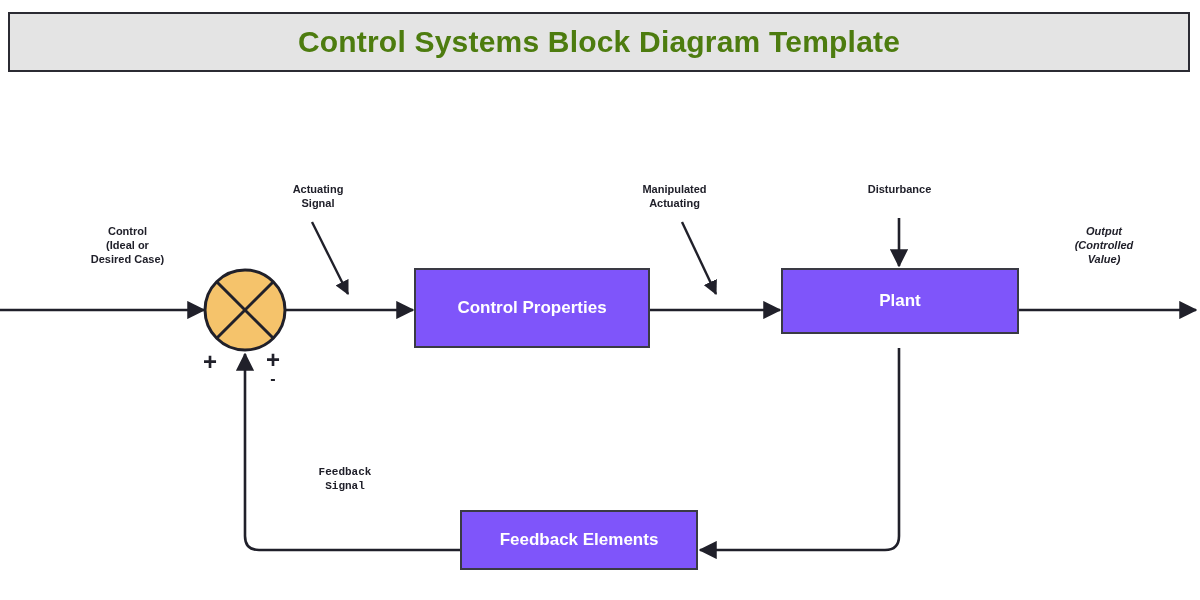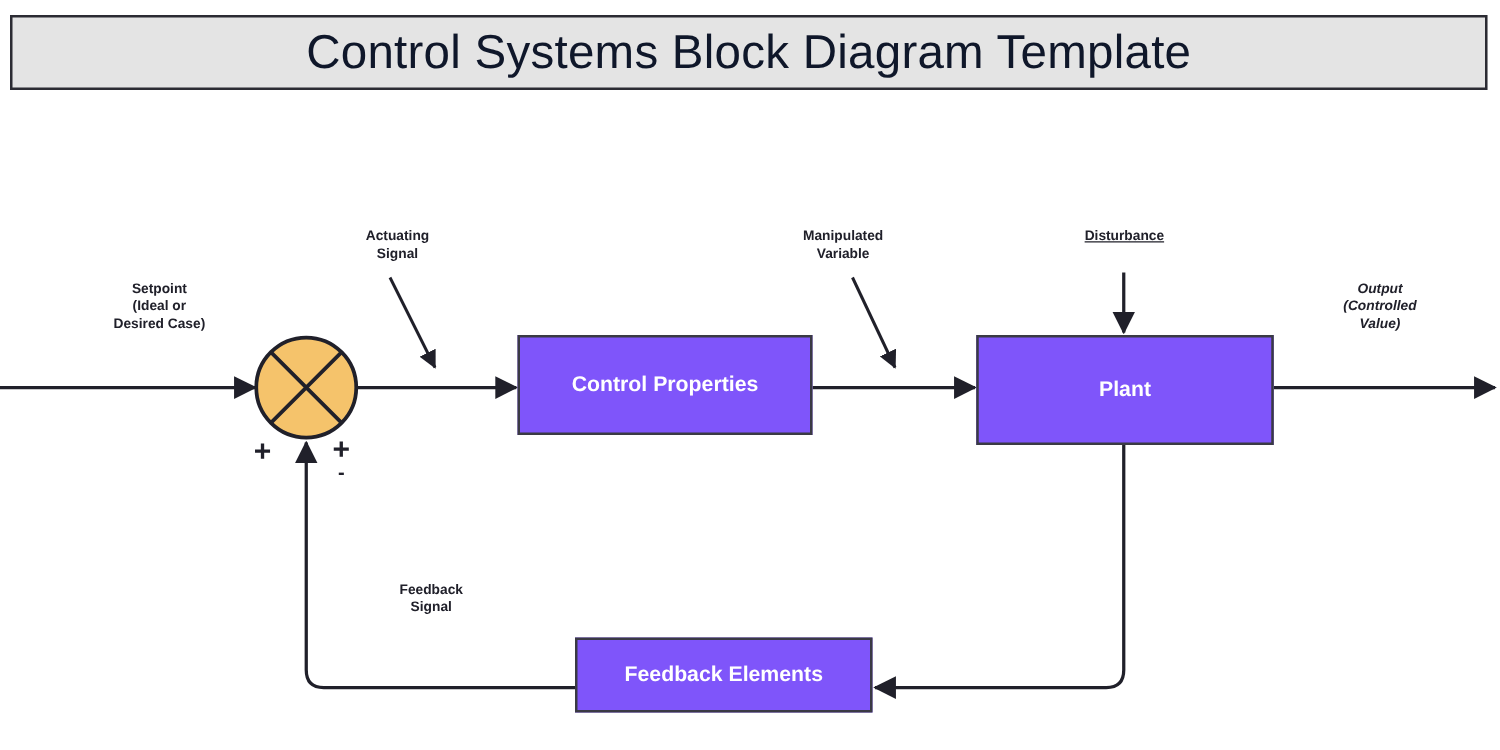--- a/index.html
+++ b/index.html
@@ -31,23 +31,23 @@
     width: 1182px;
     height: 60px;
     background: #e4e4e4;
     border: 2px solid #2b2b33;
     box-sizing: border-box;
     display: flex;
     align-items: center;
     justify-content: center;
   }
   .title-text {
-    font-size: 38px;
-    font-weight: normal;
-    color: #0f172a;
+    font-size: 30px;
+    font-weight: bold;
+    color: #4d7c0f;
     letter-spacing: 0.2px;
     white-space: nowrap;
   }
 
   
   .block {
     position: absolute;
     box-sizing: border-box;
     background: #7f55fa;
     border: 2px solid #3a3a44;
@@ -56,39 +56,39 @@
     justify-content: center;
   }
   .block-label {
     color: #ffffff;
     font-weight: bold;
     font-size: 17px;
     text-align: center;
     white-space: nowrap;
   }
   #block-control { left: 414px; top: 268px; width: 236px; height: 80px; }
-  #block-plant   { left: 781px; top: 268px; width: 238px; height: 88px; }
+  #block-plant   { left: 781px; top: 268px; width: 238px; height: 66px; }
   #block-feedback{ left: 460px; top: 510px; width: 238px; height: 60px; }
 
   
   .label {
     position: absolute;
     font-size: 11px;
     font-weight: bold;
     color: #20202a;
     text-align: center;
     line-height: 1.28;
     white-space: pre-line;
   }
   #label-setpoint   { left: 40px;  top: 224px; width: 175px; }
   #label-actuating  { left: 238px; top: 182px; width: 160px; }
   #label-manipulated{ left: 592px; top: 182px; width: 165px; }
-  #label-disturbance{ left: 812px; top: 182px; width: 175px; text-decoration: underline; }
+  #label-disturbance{ left: 812px; top: 182px; width: 175px; }
   #label-output     { left: 1024px;top: 224px; width: 160px; font-style: italic; }
-  #label-feedback   { left: 270px; top: 465px; width: 150px; }
+  #label-feedback   { left: 270px; top: 465px; width: 150px; font-family: Liberation Mono, monospace; }
 
   .sign {
     position: absolute;
     font-size: 24px;
     font-weight: bold;
     color: #20202a;
     text-align: center;
     line-height: 1;
   }
   #sign-plus-left { left: 195px; top: 350px; width: 30px; }
@@ -157,29 +157,29 @@
 </div>
 
 <div class="block" id="block-plant">
   <span class="block-label">Plant</span>
 </div>
 
 <div class="block" id="block-feedback">
   <span class="block-label">Feedback Elements</span>
 </div>
 
-<div class="label" id="label-setpoint">Setpoint
+<div class="label" id="label-setpoint">Control
 (Ideal or
 Desired Case)</div>
 
 <div class="label" id="label-actuating">Actuating
 Signal</div>
 
 <div class="label" id="label-manipulated">Manipulated
-Variable</div>
+Actuating</div>
 
 <div class="label" id="label-disturbance">Disturbance</div>
 
 <div class="label" id="label-output">Output
 (Controlled
 Value)</div>
 
 <div class="label" id="label-feedback">Feedback
 Signal</div>
 

